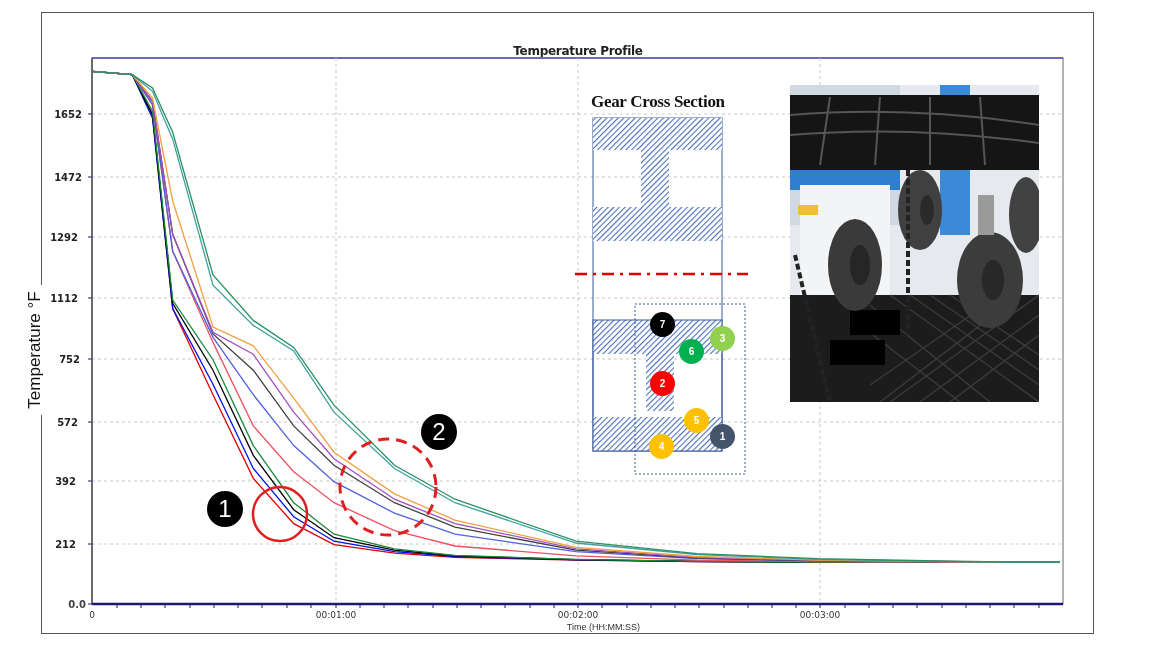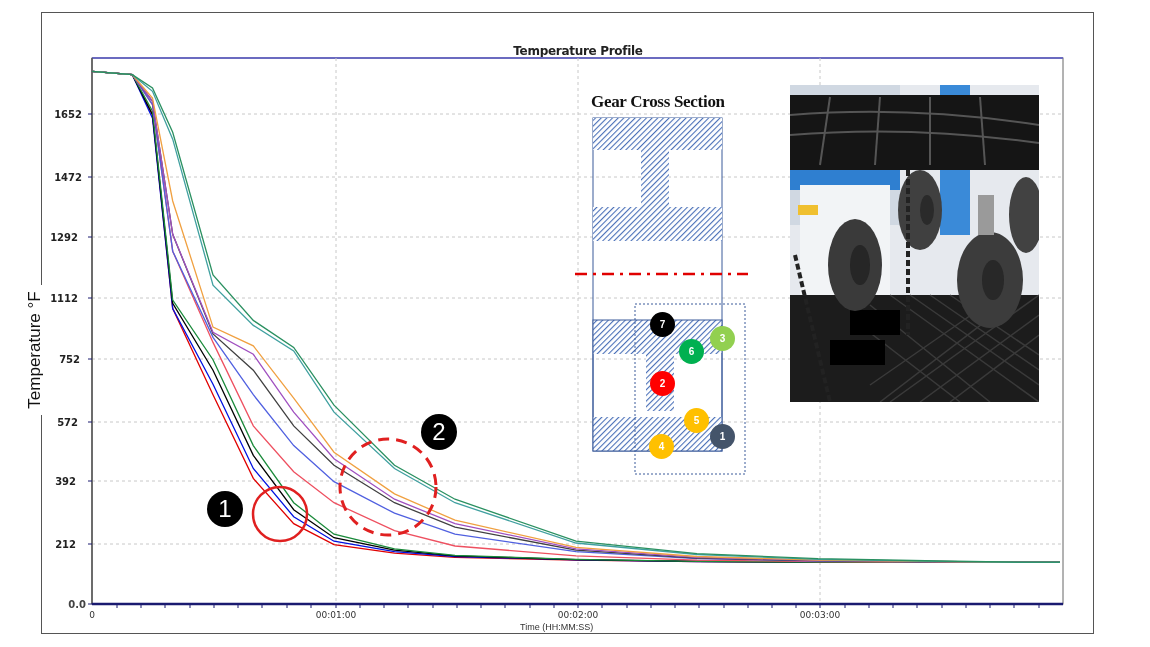--- a/index.html
+++ b/index.html
@@ -1,21 +1,21 @@
 <!DOCTYPE html>
 <html><head>
 <meta charset="utf-8">
 <style>
   html,body{margin:0;padding:0;background:#fff;}
   body{width:1150px;height:647px;position:relative;overflow:hidden;font-family:"Liberation Sans",sans-serif;}
   .frame{position:absolute;left:41px;top:12px;width:1053px;height:622px;border:1px solid #555;box-sizing:border-box;background:#fff;}
   .title{position:absolute;left:0;top:44px;width:1150px;text-align:center;font-size:12px;font-weight:bold;color:#222;font-family:"DejaVu Sans",sans-serif;letter-spacing:-0.3px;}
   .title span{position:relative;left:3px;}
   .ylabel{position:absolute;left:-30px;top:340px;width:130px;transform:rotate(-90deg);transform-origin:center;font-size:17px;color:#111;text-align:center;background:#fff;}
-  .xlabel{position:absolute;left:520px;top:622px;width:120px;text-align:left;font-size:9px;color:#333;}
+  .xlabel{position:absolute;left:520px;top:622px;width:120px;text-align:right;font-size:9px;color:#333;}
   svg.chart{position:absolute;left:0;top:0;}
   .tick{font-size:10px;fill:#222;font-family:"DejaVu Sans",sans-serif;font-weight:bold;}
   .xtick{font-size:9px;fill:#333;font-family:"DejaVu Sans",sans-serif;}
   .gear-title{position:absolute;left:591px;top:92px;font-size:17px;font-weight:bold;color:#111;letter-spacing:-0.3px;font-family:Liberation Serif, serif;}
   .photo{position:absolute;left:790px;top:85px;width:249px;height:317px;overflow:hidden;background:#dfe4ea;}
   .dot{position:absolute;width:25px;height:25px;border-radius:50%;color:#fff;font-size:10px;font-weight:bold;text-align:center;line-height:25px;}
   .marker{position:absolute;width:36px;height:36px;border-radius:50%;background:#000;color:#fff;font-size:24px;text-align:center;line-height:36px;}
 </style>
 </head>
 <body>

